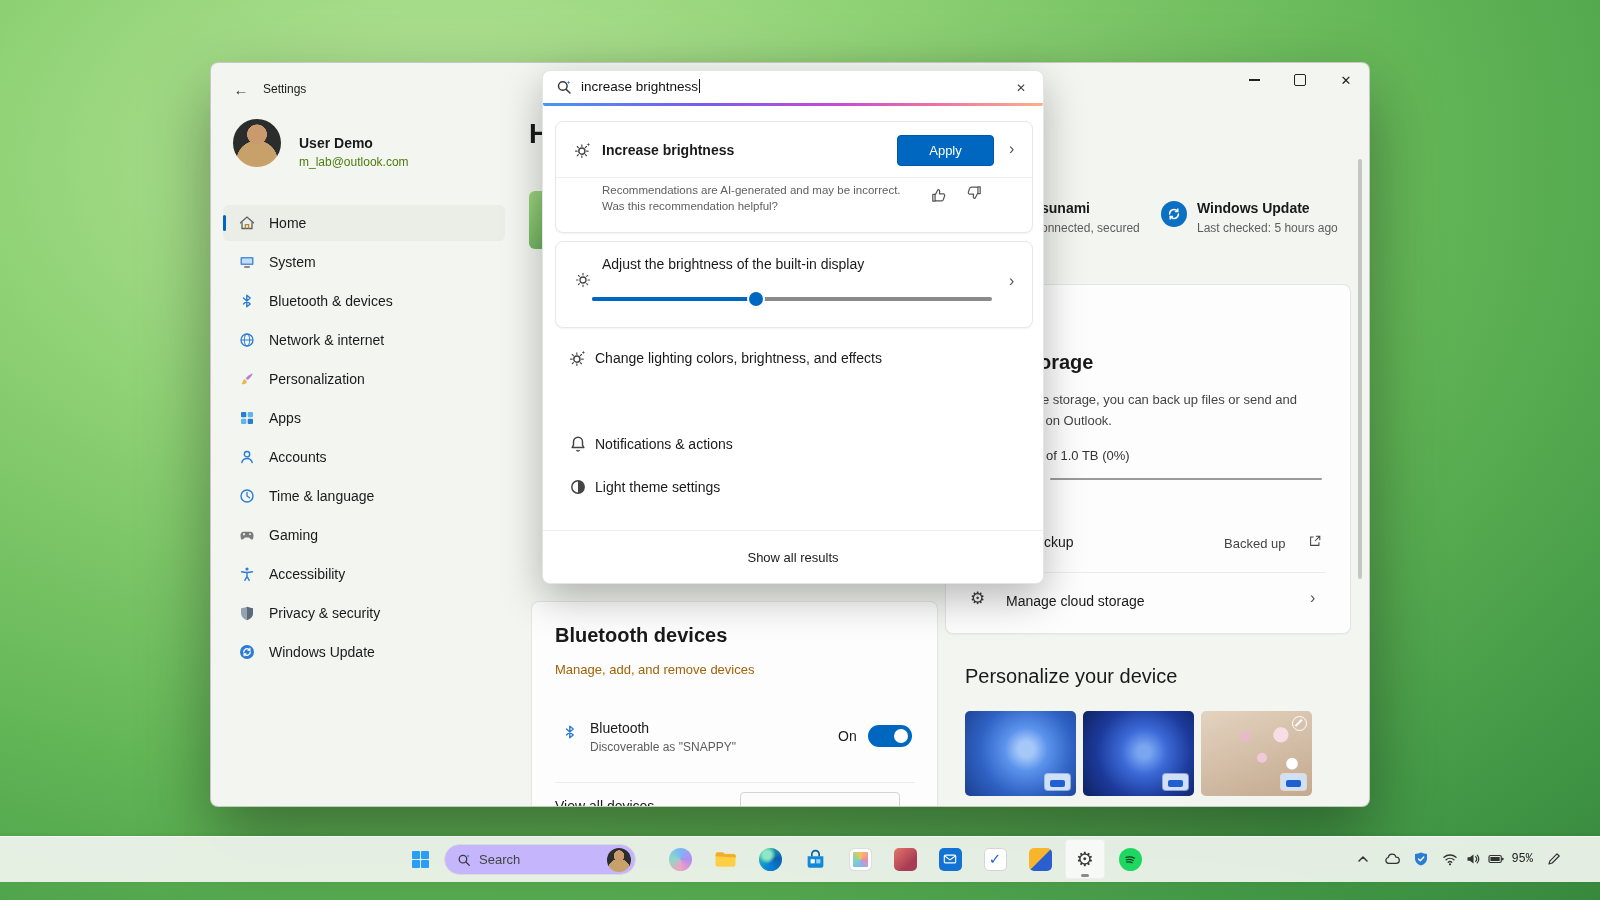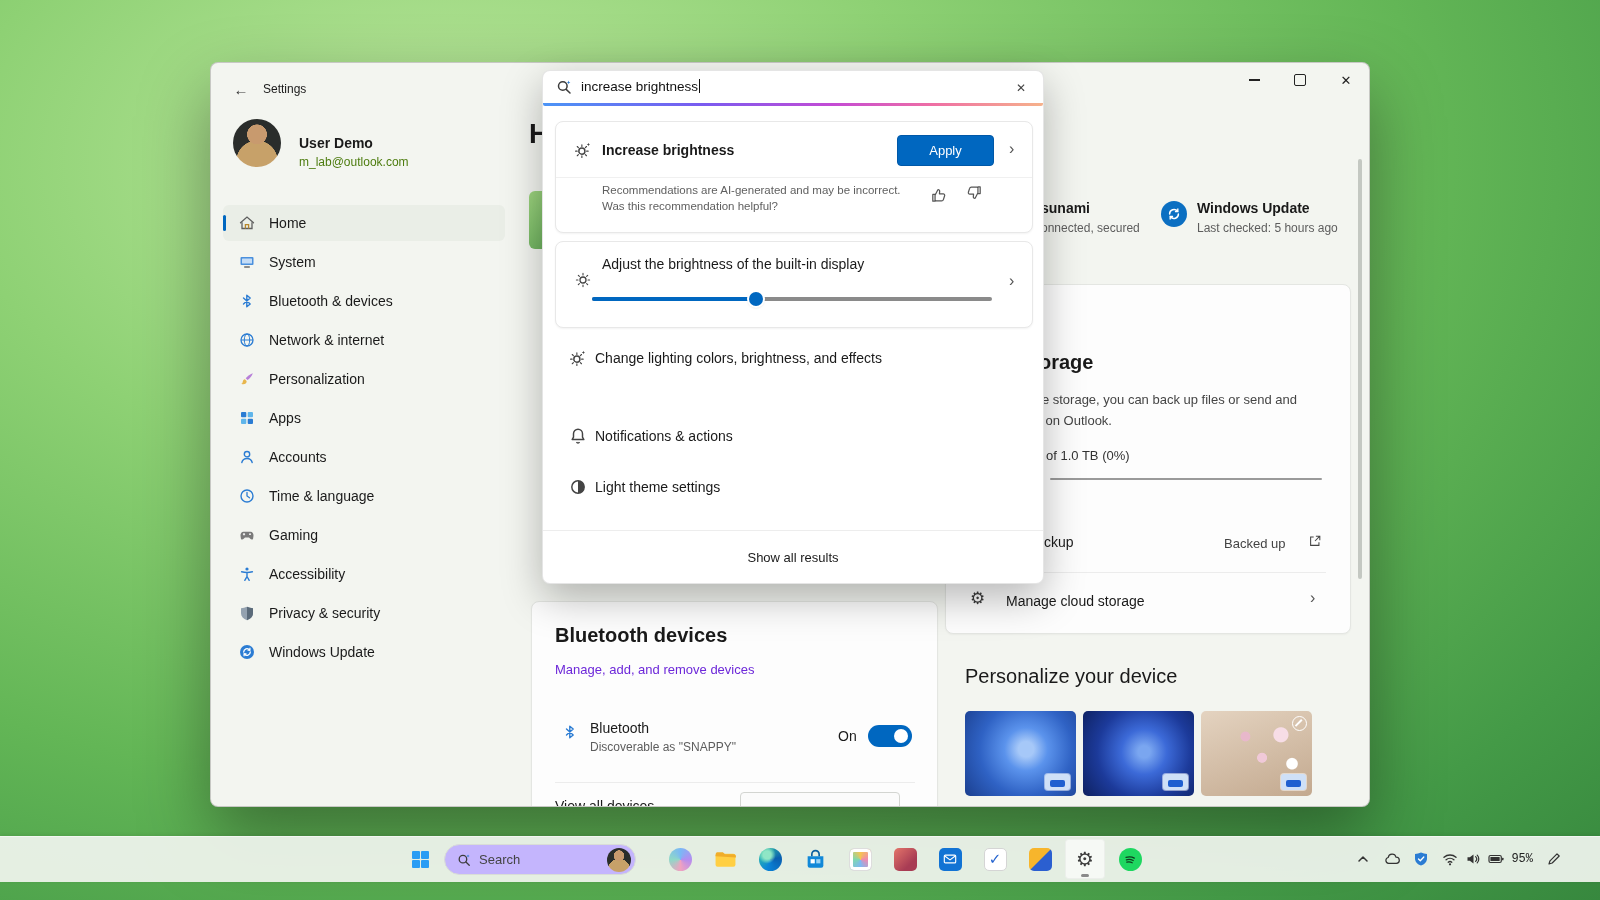--- a/index.html
+++ b/index.html
@@ -68,21 +68,21 @@
     radial-gradient(circle at 82% 62%, #ffffff 0 5%, rgba(0,0,0,0) 6%),
     radial-gradient(circle at 40% 30%, #e8b8cb 0 5%, rgba(0,0,0,0) 6%),
     linear-gradient(160deg,#e4d3c0,#c3a98f);}
   .mini-win{position:absolute;right:6px;bottom:6px;width:25px;height:16px;border-radius:3px;background:#cfe0f7;box-shadow:0 0 0 1px rgba(255,255,255,.5);}
   .mini-win::after{content:"";position:absolute;left:5px;bottom:3px;width:15px;height:7px;border-radius:2px;background:#1f5fd0;}
   .thumb-block{position:absolute;right:5px;top:5px;width:15px;height:15px;border:1.6px solid #fff;border-radius:50%;box-sizing:border-box;}
   .thumb-block::after{content:"";position:absolute;left:1px;top:5px;width:9px;height:1.6px;background:#fff;transform:rotate(-45deg);}
 
   .bt-card{position:absolute;left:320px;top:538px;width:405px;height:240px;}
   .bt-title{position:absolute;left:23px;top:22px;font-size:20px;font-weight:700;}
-  .bt-sub{position:absolute;left:23px;top:60px;font-size:13px;color:#6d28d9;}
+  .bt-sub{position:absolute;left:23px;top:60px;font-size:13px;color:#a16207;}
   .bt-devicon{position:absolute;left:30px;top:122px;}
   .bt-dev{position:absolute;left:58px;top:118px;font-size:14px;}
   .bt-devsub{position:absolute;left:58px;top:138px;font-size:12px;color:#5d5d5d;}
   .bt-on{position:absolute;left:306px;top:126px;font-size:14px;}
   .toggle{position:absolute;left:336px;top:123px;width:44px;height:22px;border-radius:11px;background:#0067c0;}
   .toggle::after{content:"";position:absolute;right:4px;top:4px;width:14px;height:14px;border-radius:50%;background:#fff;}
   .bt-div{position:absolute;left:23px;top:180px;width:360px;height:1px;background:#ececec;}
   .bt-viewall{position:absolute;left:23px;top:196px;font-size:14px;}
   .bt-addbtn{position:absolute;left:208px;top:190px;width:158px;height:34px;border:1px solid #d3d5d1;border-radius:4px;background:#fbfbfb;font-size:13px;display:flex;align-items:center;justify-content:center;}
   .scrollbar{position:absolute;left:1147px;top:96px;width:4px;height:420px;border-radius:2px;background:#c4c8c2;}
@@ -499,21 +499,21 @@
         <div class="slider-thumb" style="left: calc(41% - 7px);"></div>
       </div>
     </div>
 
     <div class="res-row" style="top:266px;">
       <svg class="res-icon i18">
           <use href="#ic-sunai"></use>
         </svg>
       <div class="res-label">Change lighting colors, brightness, and effects</div>
     </div>
-    <div class="res-row" style="top:344px;padding-left:21px;">
+    <div class="res-row" style="top:352px;padding-left:21px;">
       <svg class="res-icon i18">
           <use href="#ic-bell"></use>
         </svg>
       <div class="res-label">Notifications &amp; actions</div>
     </div>
     <div class="res-row" style="top:395px;">
       <svg class="res-icon i18">
           <use href="#ic-theme"></use>
         </svg>
       <div class="res-label">Light theme settings</div>

